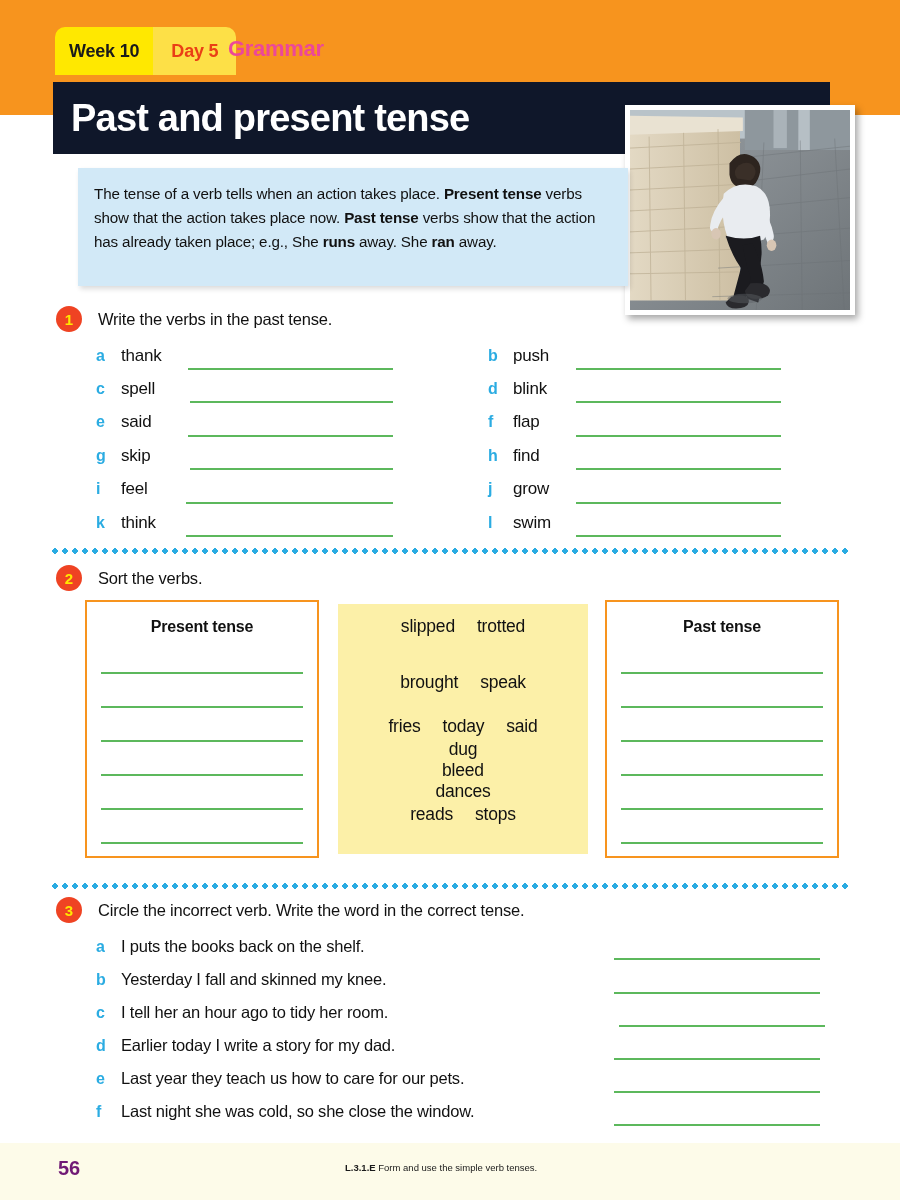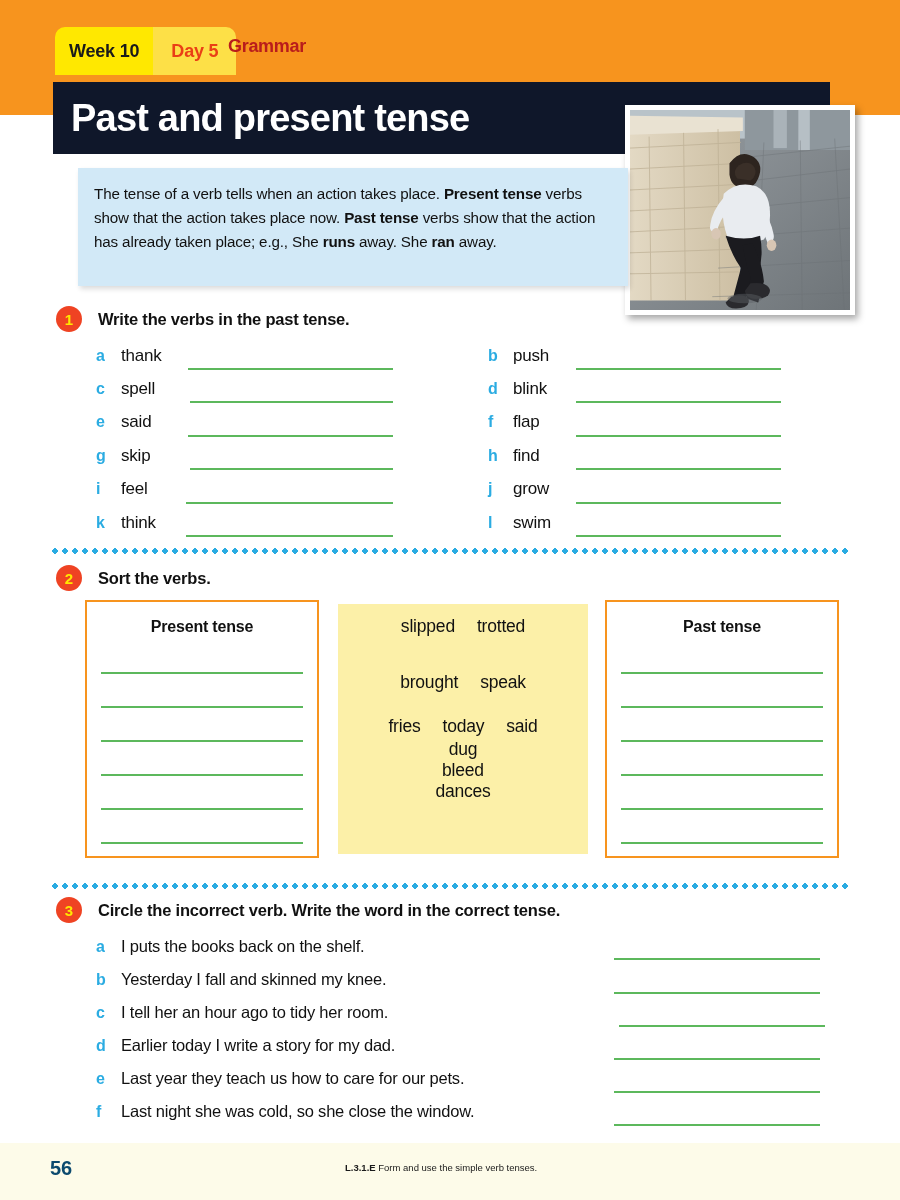--- a/index.html
+++ b/index.html
@@ -28,21 +28,21 @@
     letter-spacing:-0.2px;
   }
   .tab-day{
     background:#fde047; color:#ea3f16;
     font-weight:bold; font-size:18px;
     display:flex; align-items:center; padding:0 18px;
     letter-spacing:-0.2px;
   }
   .tab-subject{
     position:absolute; left:228px; top:36px;
-    color:#b91c1c; font-weight:bold; font-size:18px;
+    color:#ec4899; font-weight:bold; font-size:22px;
     letter-spacing:-0.3px;
   }
 
   
   .title-bar{
     position:absolute; left:53px; top:82px; width:777px; height:72px;
     background:#0f172a;
     display:flex; align-items:center;
   }
   .title-text{
@@ -74,21 +74,21 @@
   
   .qnum{
     position:absolute;
     width:26px; height:26px; border-radius:50%;
     background:#ef4323; color:#ffe800;
     font-weight:bold; font-size:15px;
     display:flex; align-items:center; justify-content:center;
   }
   .qtitle{
     position:absolute;
-    font-size:16.5px; font-weight:bold; color:#111; letter-spacing:-0.2px;
+    font-size:16.5px; font-weight:normal; color:#111; letter-spacing:-0.2px;
   }
 
   
   .letter{
     color:#2bace2; font-weight:bold; font-size:16px;
     width:16px; display:inline-block; text-align:left;
   }
   .word{ font-size:17px; color:#111; letter-spacing:-0.2px; }
 
   .q1row{ position:absolute; display:flex; align-items:baseline; }
@@ -128,22 +128,22 @@
   .q3row{ position:absolute; display:flex; align-items:baseline; }
   .q3row .sent{ font-size:16.5px; color:#111; letter-spacing:-0.2px; padding-left:9px; }
   .q3line{ position:absolute; height:2px; background:#5cb85c; }
 
   
   .footer{
     position:absolute; left:0; top:1143px; width:900px; height:57px;
     background:#fdfbe9;
   }
   .footer .pageno{
-    position:absolute; left:50px; top:14px;
-    font-size:20px; font-weight:bold; color:#0c4a6e;
+    position:absolute; left:58px; top:14px;
+    font-size:20px; font-weight:bold; color:#701a75;
   }
   .footer .std{
     position:absolute; left:345px; top:19px;
     font-size:9.5px; color:#1a1a1a;
   }
   .footer .std b{ font-weight:bold; }
 </style>
 </head>
 <body>
 
@@ -331,20 +331,24 @@
   <div class="wb-row" style="height:44px;">
     <span>fries</span>
     <span>today</span>
     <span>said</span>
   </div>
   <div class="wb-row" style="height:44px;flex-direction:column;">
     <span>dug</span>
     <span>bleed</span>
     <span>dances</span>
   </div>
+  <div class="wb-row" style="height:44px;">
+    <span>reads</span>
+    <span>stops</span>
+  </div>
 </div>
 
 <div class="sortbox" style="left:605px; top:600px; width:234px; height:258px;">
   <div class="hdr">Past tense</div>
   <div class="ln" style="top:70px;"></div>
   <div class="ln" style="top:104px;"></div>
   <div class="ln" style="top:138px;"></div>
   <div class="ln" style="top:172px;"></div>
   <div class="ln" style="top:206px;"></div>
   <div class="ln" style="top:240px;"></div>

